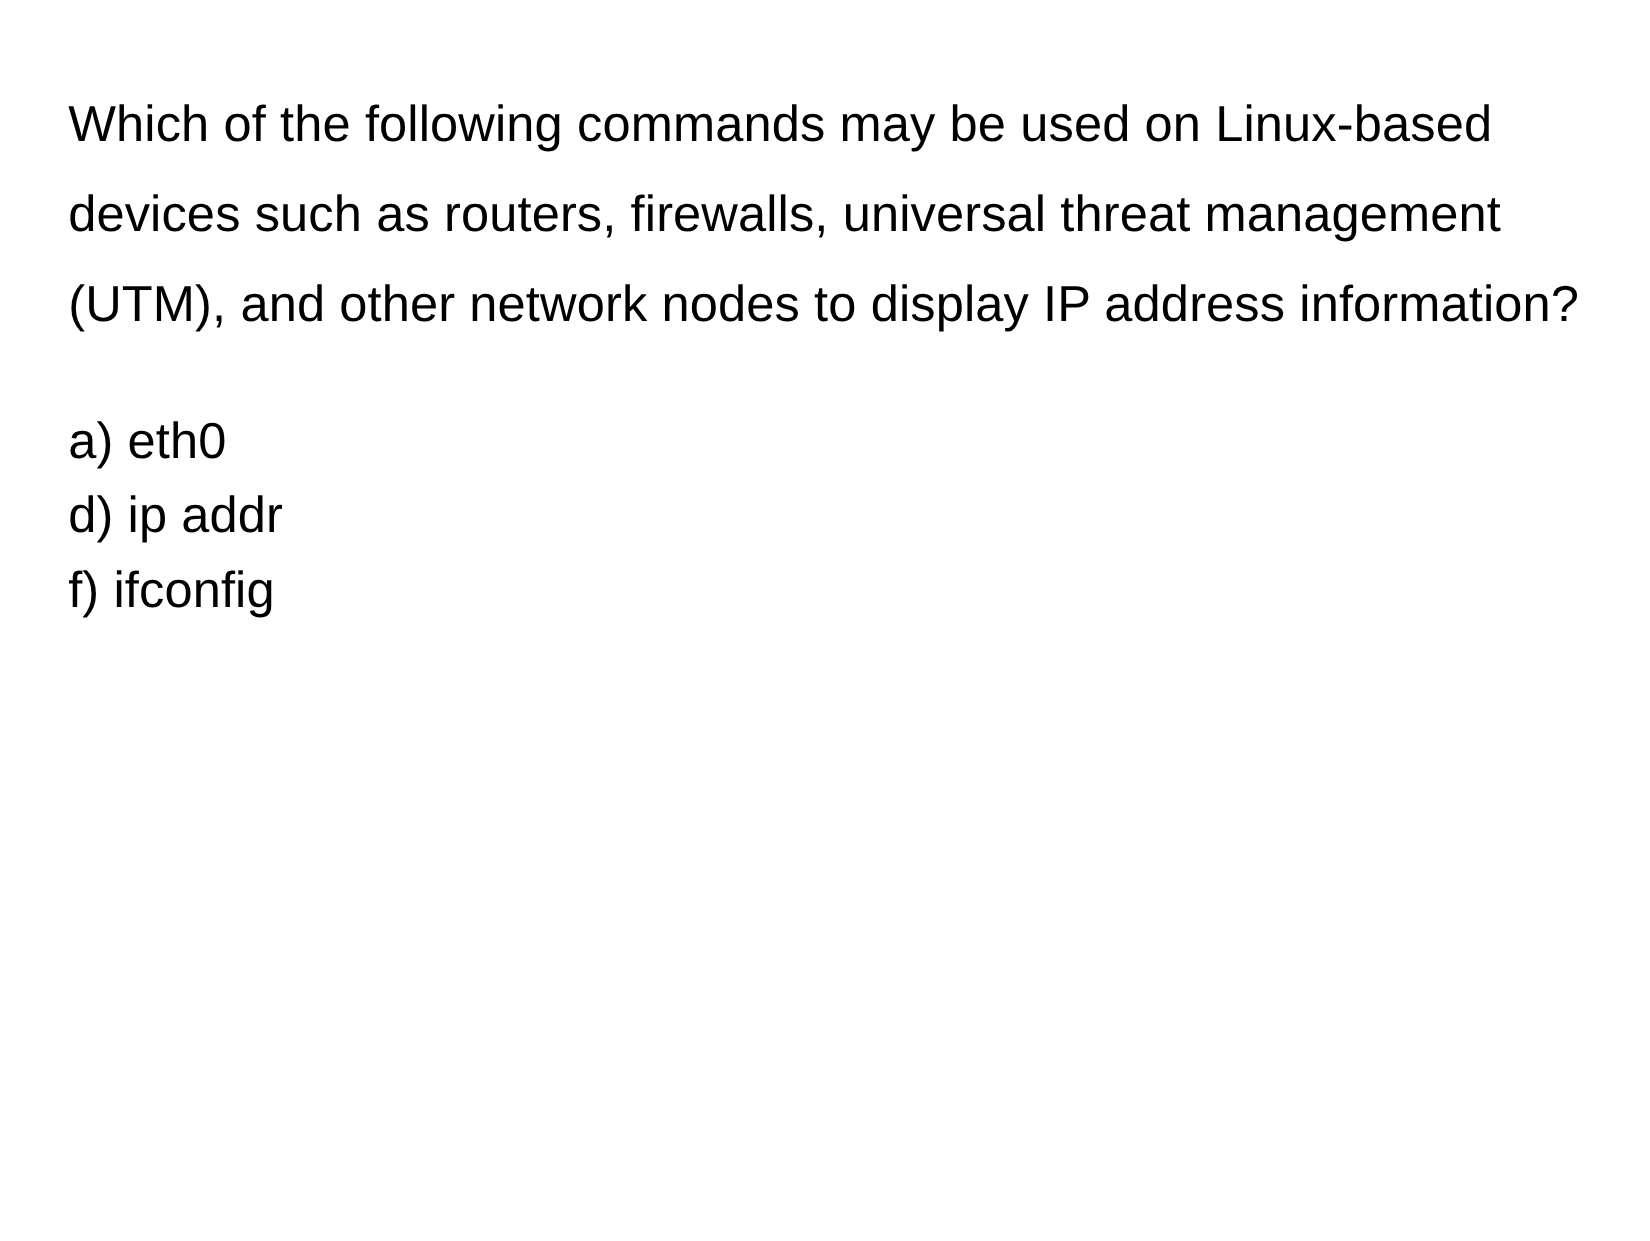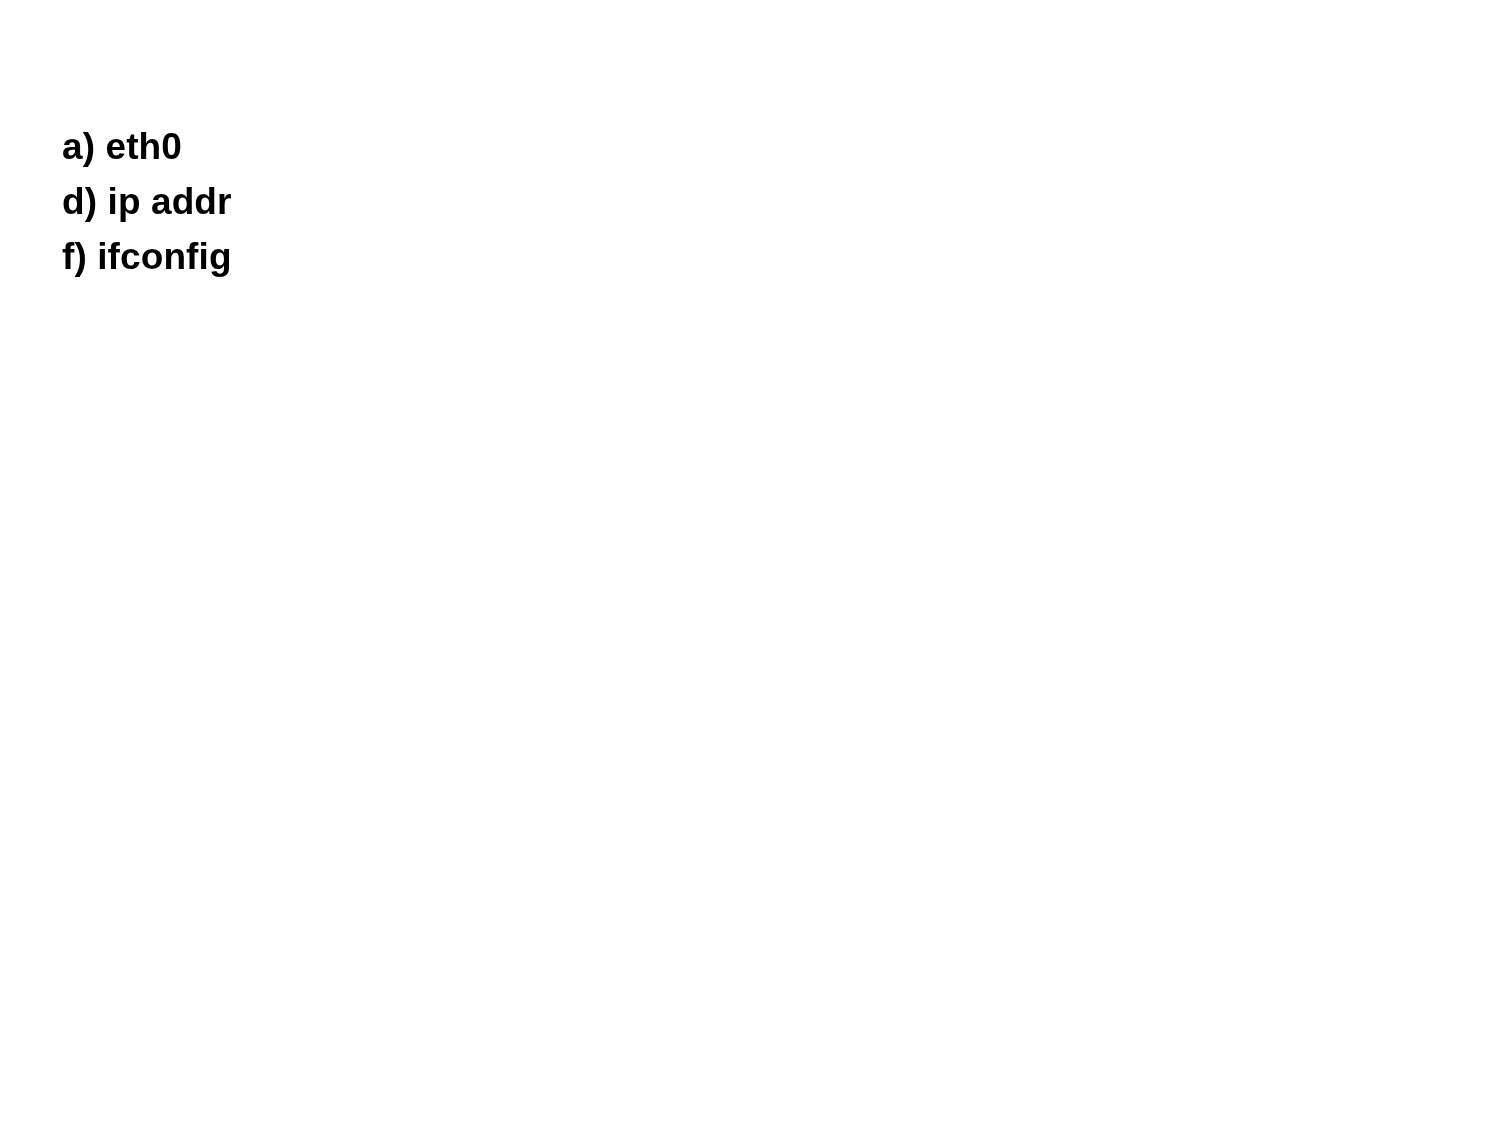--- a/index.html
+++ b/index.html
@@ -18,32 +18,33 @@
     padding: 72px 62px 0 62px;
   }
   .question {
     font-size: 46px;
     line-height: 1.78;
     font-weight: 400;
     letter-spacing: 0.1px;
     margin-bottom: 20px;
   }
   .options {
-    font-size: 37px;
+    font-size: 46px;
     line-height: 1.485;
-    font-weight: 700;
+    font-weight: 400;
     letter-spacing: 0.1px;
     margin-top: 48px;
   }
   .option {
     display: block;
   }
 </style>
 </head>
 <body>
 
 <div class="page">
+  <div class="question">Which of the following commands may be used on Linux-based devices such as routers, firewalls, universal threat management (UTM), and other network nodes to display IP address information?</div>
   <div class="options">
     <span class="option">a) eth0</span>
     <span class="option">d) ip addr</span>
     <span class="option">f) ifconfig</span>
   </div>
 </div>
 
 </body></html>

